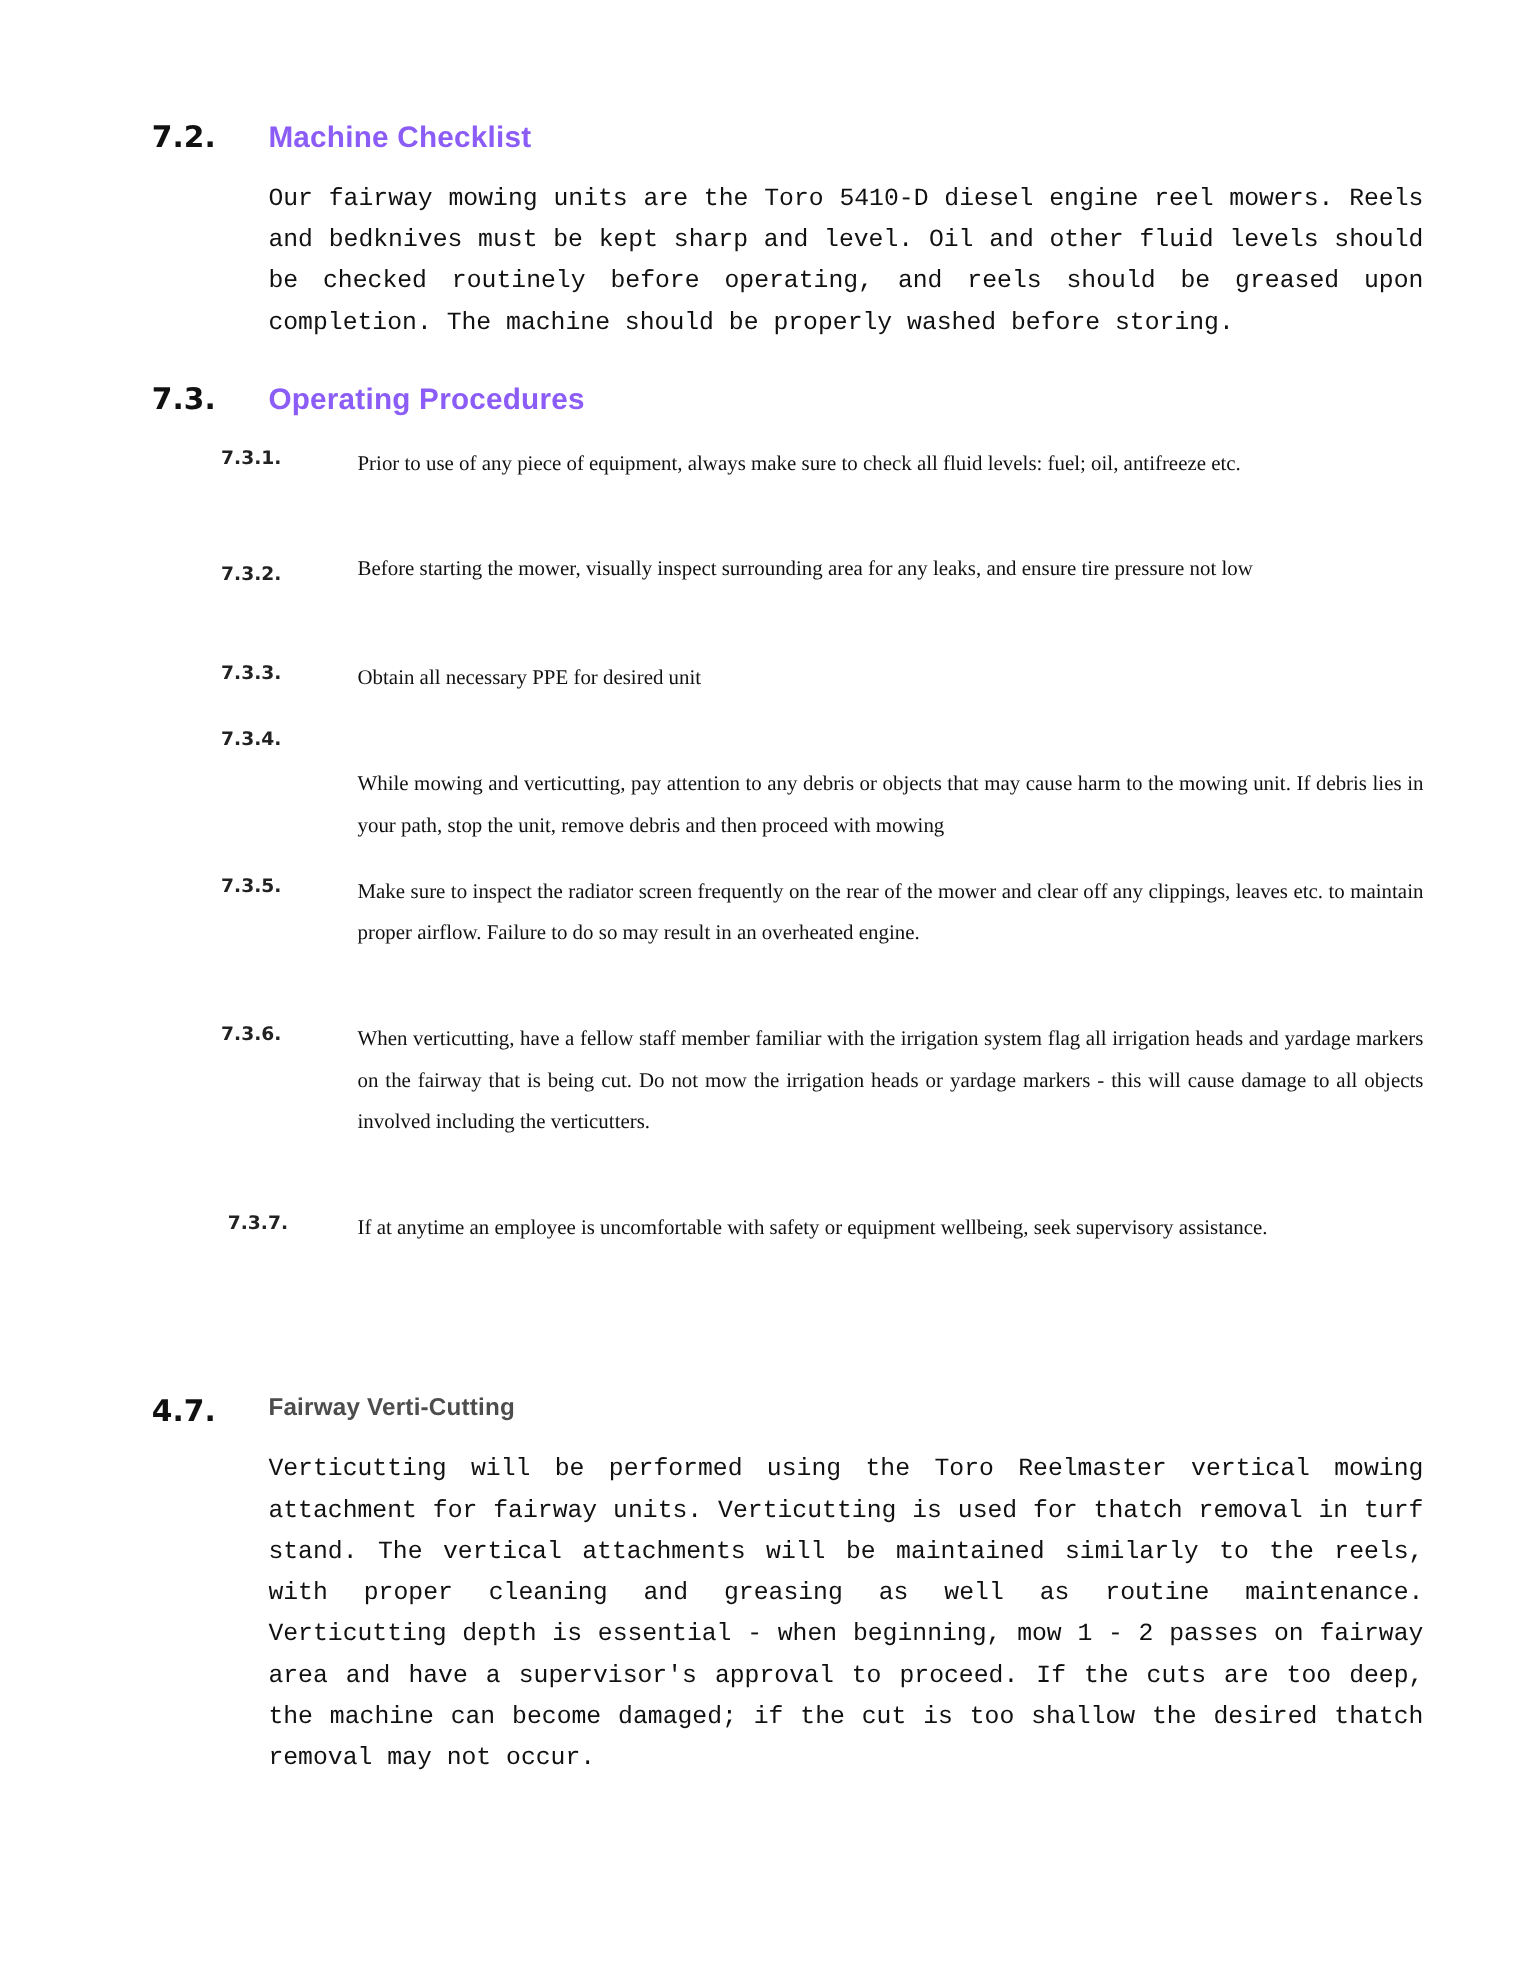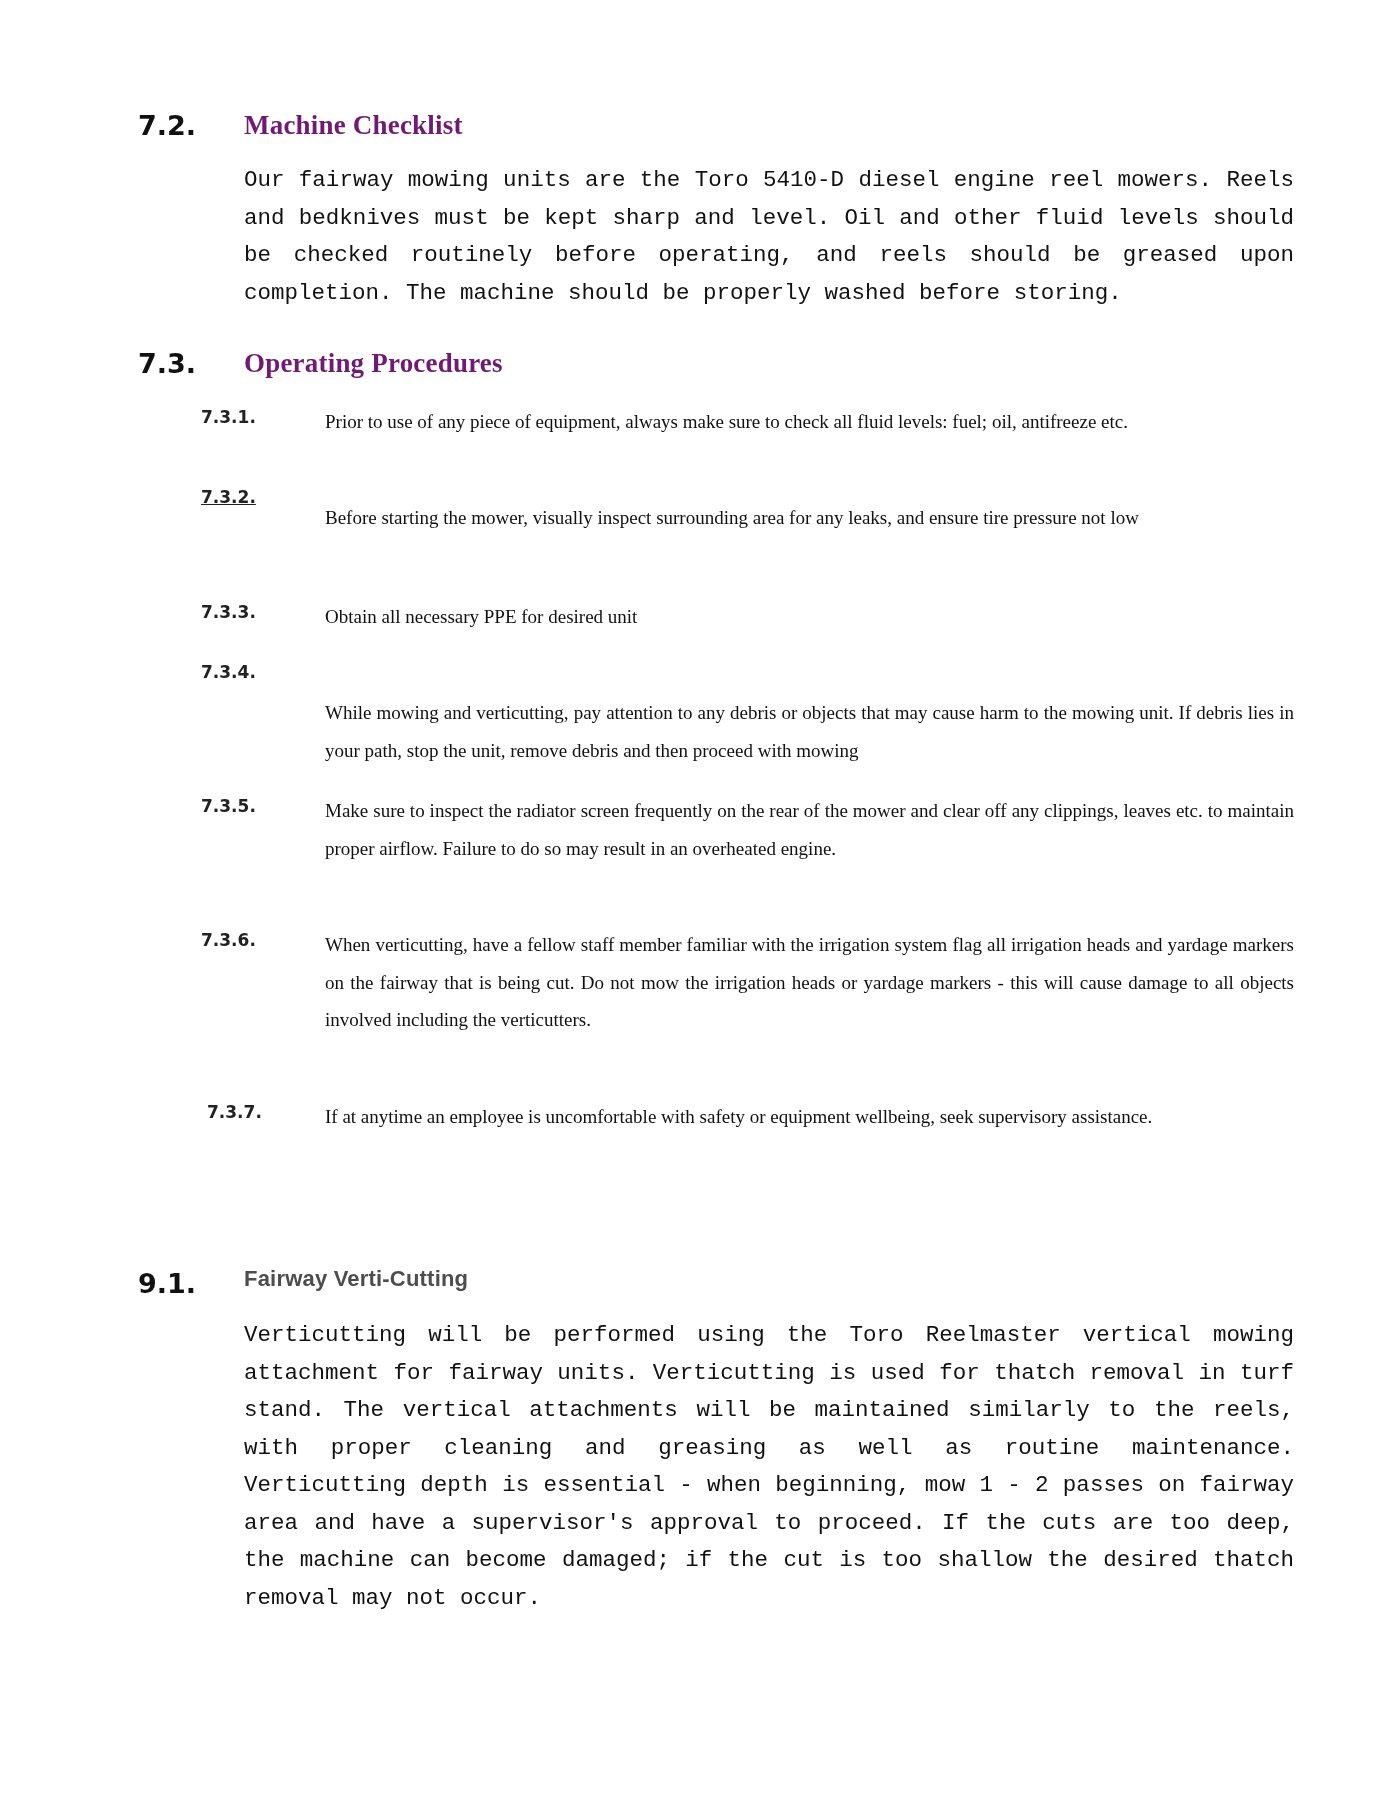--- a/index.html
+++ b/index.html
@@ -7,22 +7,22 @@
       width: 1391px; height: 1800px; position: relative; overflow: hidden;
       font-family: "DejaVu Sans Condensed", "DejaVu Sans", sans-serif;
       color: #111111;
     }
     .abs { position: absolute; }
     .sec-num {
       font-family: "DejaVu Sans", sans-serif; font-weight: bold;
       font-size: 27px; color: #111;
     }
     .sec-title {
-      font-family: Liberation Serif, serif; font-weight: bold;
-      font-size: 27px; color: #701a75; letter-spacing: 0.2px;
+      font-family: Liberation Sans, sans-serif; font-weight: bold;
+      font-size: 27px; color: #8b5cf6; letter-spacing: 0.2px;
     }
     .sec-title.arial {
       font-family: "Liberation Sans", sans-serif; font-weight: bold;
       font-size: 22px; color: #4d4d4d;
     }
     .para {
       font-family: Liberation Mono, monospace;
       font-size: 22.5px; line-height: 37.5px; text-align: justify;
       text-align-last: left; color: #111;
       transform-origin: left top;
@@ -43,33 +43,33 @@
 <div class="abs sec-num" style="left:138px; top:110px;">7.2.</div>
 <div class="abs sec-title" style="left:244px; top:110px;">Machine Checklist</div>
 <div class="abs para" style="left:244px; top:162px; width:1050px;">Our fairway mowing units are the Toro 5410-D diesel engine reel mowers. Reels and bedknives must be kept sharp and level. Oil and other fluid levels should be checked routinely before operating, and reels should be greased upon completion. The machine should be properly washed before storing.</div>
 
 <div class="abs sec-num" style="left:138px; top:348px;">7.3.</div>
 <div class="abs sec-title" style="left:244px; top:348px;">Operating Procedures</div>
 
 <div class="abs sub-num" style="left:201px; top:407px;">7.3.1.</div>
 <div class="abs item-text" style="left:325px; top:403px; width:969px;">Prior to use of any piece of equipment, always make sure to check all fluid levels: fuel; oil, antifreeze etc.</div>
 
-<div class="abs sub-num" style="left:201px; top:487px;text-decoration:underline;">7.3.2.</div>
+<div class="abs sub-num" style="left:201px; top:512px;">7.3.2.</div>
 <div class="abs item-text" style="left:325px; top:499px; width:969px;">Before starting the mower, visually inspect surrounding area for any leaks, and ensure tire pressure not low</div>
 
 <div class="abs sub-num" style="left:201px; top:602px;">7.3.3.</div>
 <div class="abs item-text" style="left:325px; top:598px; width:969px;">Obtain all necessary PPE for desired unit</div>
 
 <div class="abs sub-num" style="left:201px; top:662px;">7.3.4.</div>
 <div class="abs item-text" style="left:325px; top:694px; width:969px;">While mowing and verticutting, pay attention to any debris or objects that may cause harm to the mowing unit. If debris lies in your path, stop the unit, remove debris and then proceed with mowing</div>
 
 <div class="abs sub-num" style="left:201px; top:796px;">7.3.5.</div>
 <div class="abs item-text" style="left:325px; top:792px; width:969px;">Make sure to inspect the radiator screen frequently on the rear of the mower and clear off any clippings, leaves etc. to maintain proper airflow. Failure to do so may result in an overheated engine.</div>
 
 <div class="abs sub-num" style="left:201px; top:930px;">7.3.6.</div>
 <div class="abs item-text" style="left:325px; top:926px; width:969px;">When verticutting, have a fellow staff member familiar with the irrigation system flag all irrigation heads and yardage markers on the fairway that is being cut. Do not mow the irrigation heads or yardage markers - this will cause damage to all objects involved including the verticutters.</div>
 
 <div class="abs sub-num" style="left:207px; top:1102px;">7.3.7.</div>
 <div class="abs item-text" style="left:325px; top:1098px; width:969px;">If at anytime an employee is uncomfortable with safety or equipment wellbeing, seek supervisory assistance.</div>
 
-<div class="abs sec-num" style="left:138px; top:1268px;">9.1.</div>
+<div class="abs sec-num" style="left:138px; top:1268px;">4.7.</div>
 <div class="abs sec-title arial" style="left:244px; top:1266px;">Fairway Verti-Cutting</div>
 <div class="abs para" style="left:244px; top:1317px; width:1050px;">Verticutting will be performed using the Toro Reelmaster vertical mowing attachment for fairway units. Verticutting is used for thatch removal in turf stand. The vertical attachments will be maintained similarly to the reels, with proper cleaning and greasing as well as routine maintenance. Verticutting depth is essential - when beginning, mow 1 - 2 passes on fairway area and have a supervisor's approval to proceed. If the cuts are too deep, the machine can become damaged; if the cut is too shallow the desired thatch removal may not occur.</div>
 
 </body></html>

